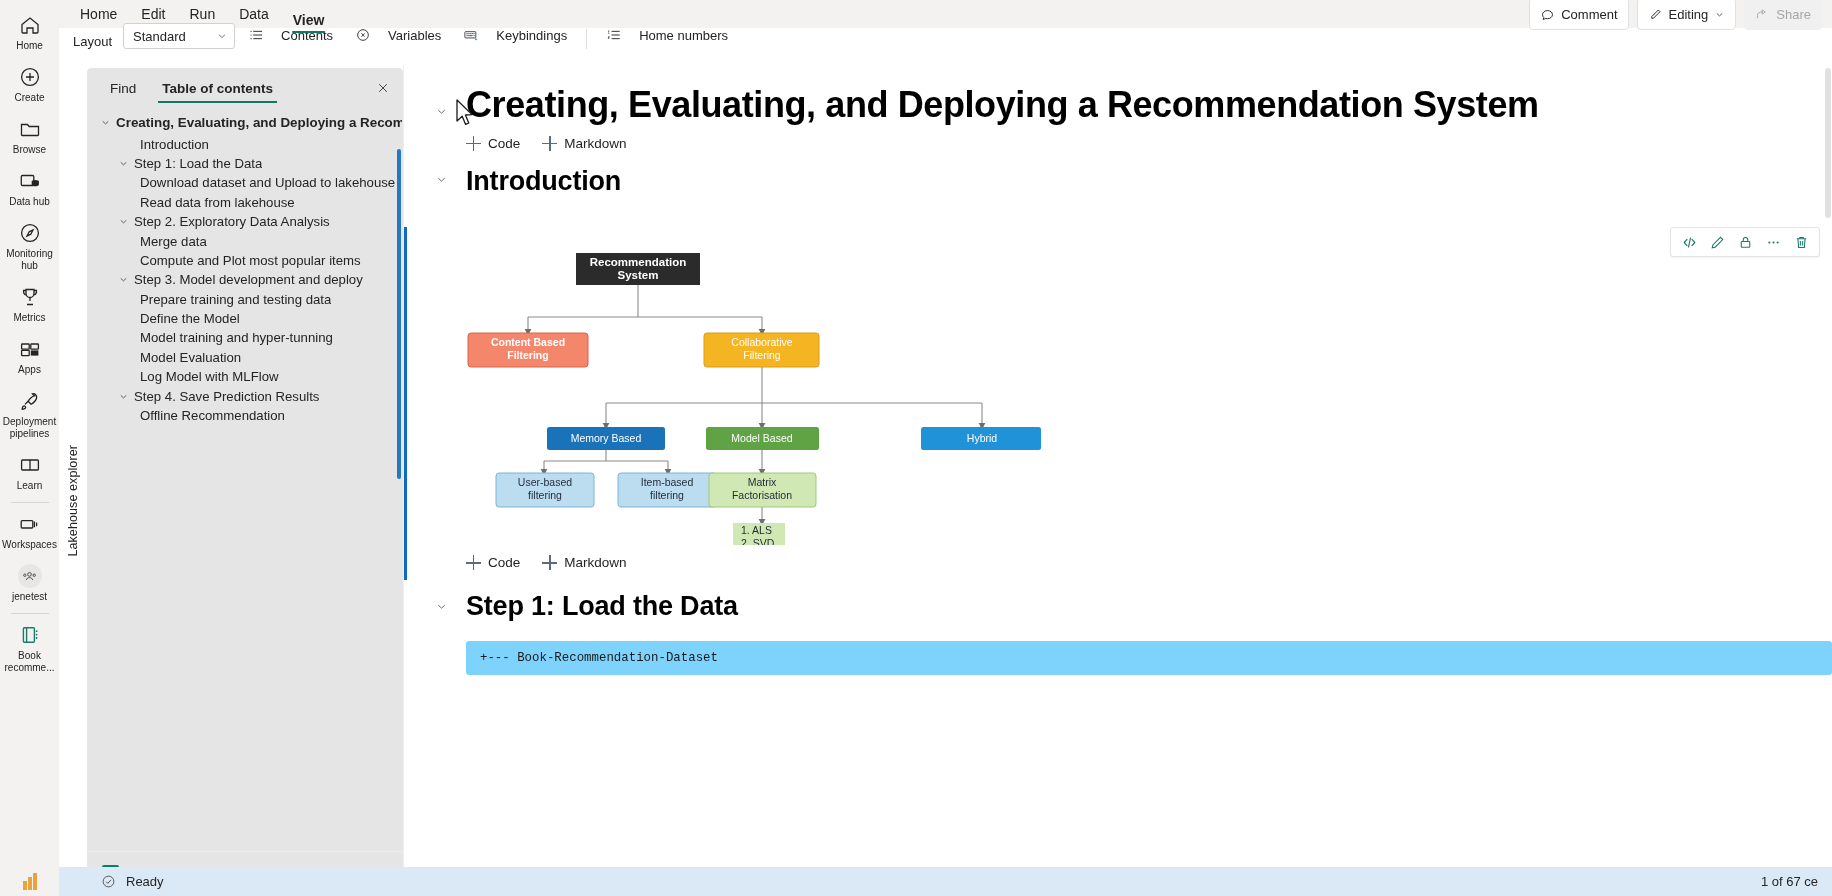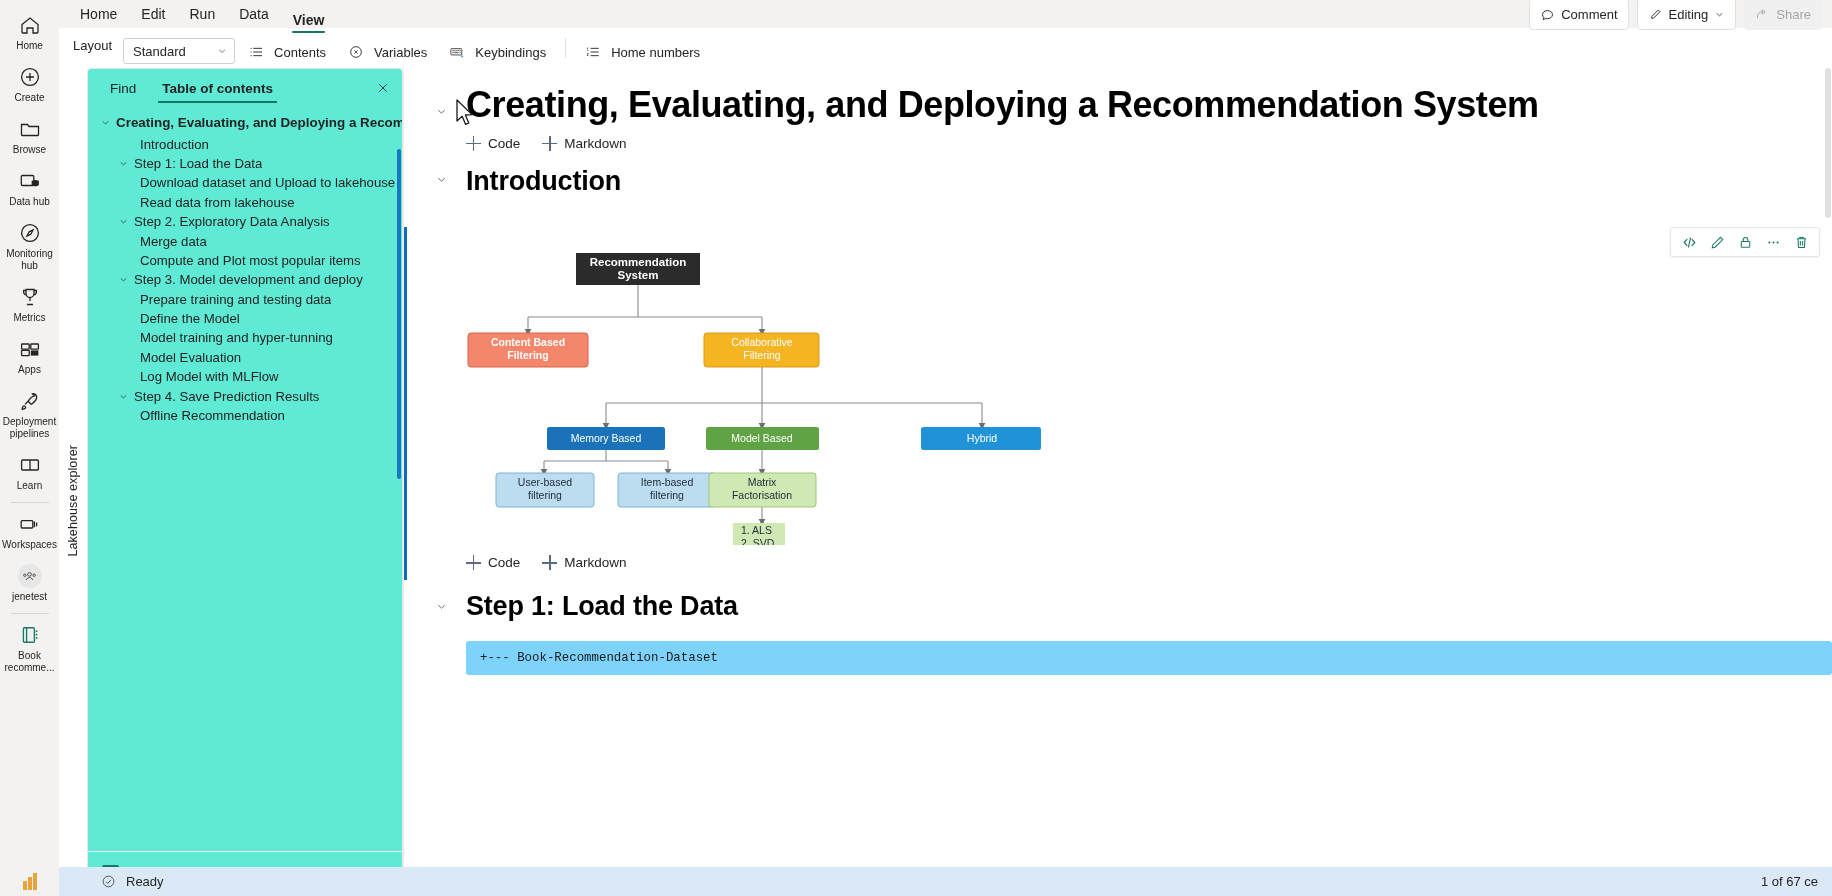--- a/index.html
+++ b/index.html
@@ -72,34 +72,34 @@
     background: #ffffff; border: 1px solid #e0e0e0; border-radius: 4px;
     padding: 8px 10px; font-size: 13px; cursor: pointer; color: #242424;
     white-space: nowrap;
   }
   .chip.disabled { background: #f0f0f0; border-color: #f0f0f0; color: #a6a6a6; cursor: default; }
   .chip svg { width: 15px; height: 15px; display: block; }
 
   
   .cmdbar {
     height: 38px; flex: 0 0 38px; background: #ffffff;
-    display: flex; align-items: flex-start; gap: 4px;
-    padding: 10px 10px;
+    display: flex; align-items: flex-end; gap: 4px;
+    padding: 16px 10px;
     border-bottom: 1px solid #ffffff;
   }
   .cmd-label { font-size: 13px; color: #242424; padding: 0 7px 0 4px; }
   .cmd-select {
     height: 26px; width: 112px; border: 1px solid #d1d1d1; border-radius: 3px;
     background: #ffffff; font-size: 13px; color: #242424;
     display: flex; align-items: center; padding: 0 6px 0 9px; cursor: pointer;
     position: relative; white-space: nowrap;
   }
   .cmd-select .sel-val { flex: 1 1 auto; overflow: hidden; text-overflow: ellipsis; }
   .cmd-btn {
-    height: 28px; display: flex; align-items: center; gap: 10px;
+    height: 28px; display: flex; align-items: center; gap: 17px;
     padding: 0 9px; font-size: 13px; cursor: pointer; border-radius: 3px;
     color: #242424; white-space: nowrap;
   }
   .cmd-btn svg { width: 16px; height: 16px; display: block; flex: 0 0 16px; }
   .cmd-div { width: 1px; height: 20px; background: #e0e0e0; margin: 0 6px; }
 
   
   .body { flex: 1 1 auto; display: flex; min-height: 0; position: relative; }
 
   
@@ -110,21 +110,21 @@
   }
   .lh-text {
     writing-mode: vertical-rl; transform: rotate(180deg);
     font-size: 12.5px; color: #242424; white-space: nowrap;
     letter-spacing: .1px;
   }
 
   
   .toc {
     width: 316px; flex: 0 0 316px;
-    background: #5eead4;
+    background: #e5e5e5;
     border: 1px solid #e6e6e6;
     border-radius: 4px;
     margin: 2px 0 0 0;
     display: flex; flex-direction: column;
     min-height: 0;
     position: relative;
   }
   .toc-head {
     height: 38px; flex: 0 0 38px; display: flex; align-items: center;
     padding: 0 6px 0 14px; gap: 0px; position: relative;

